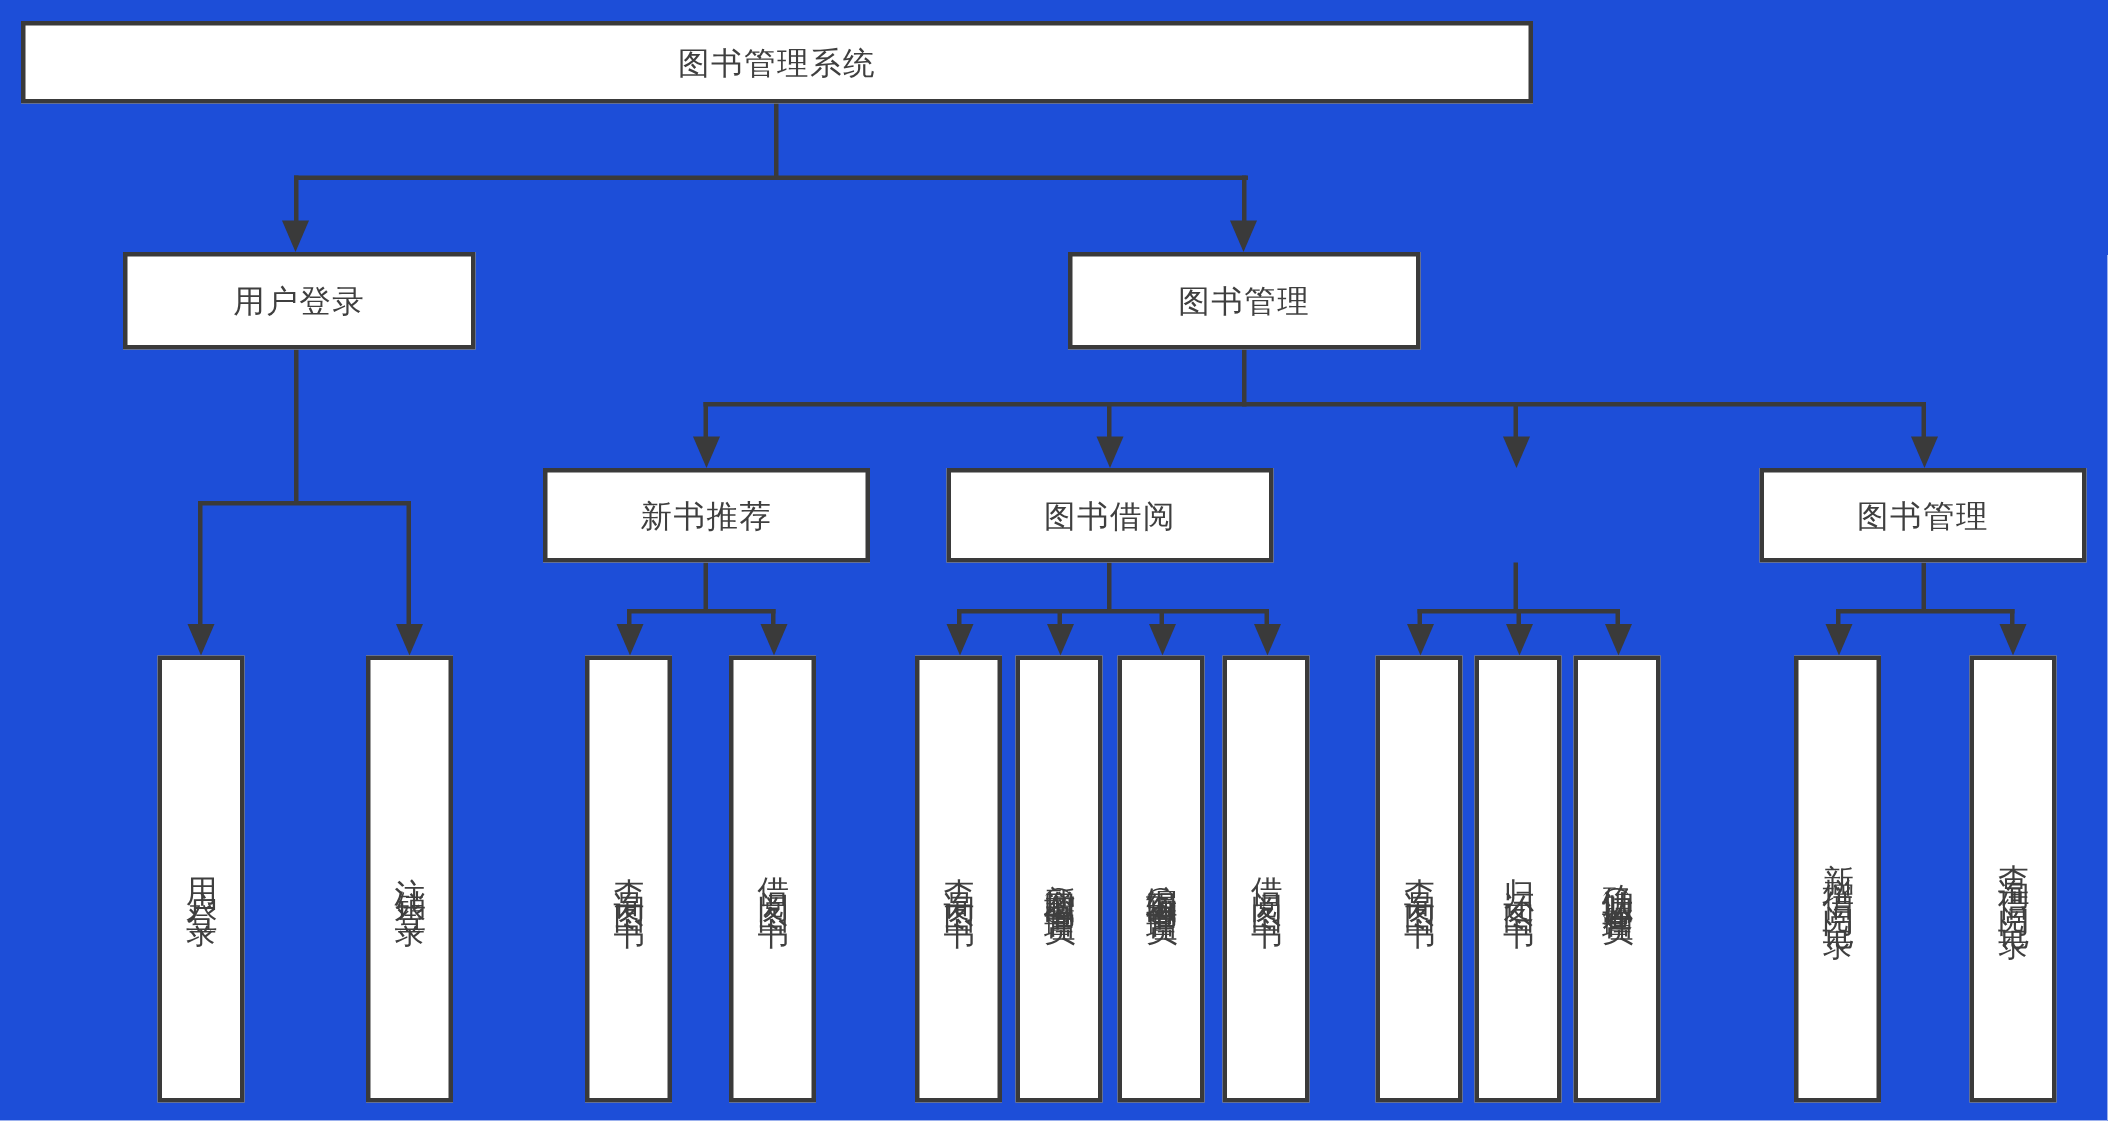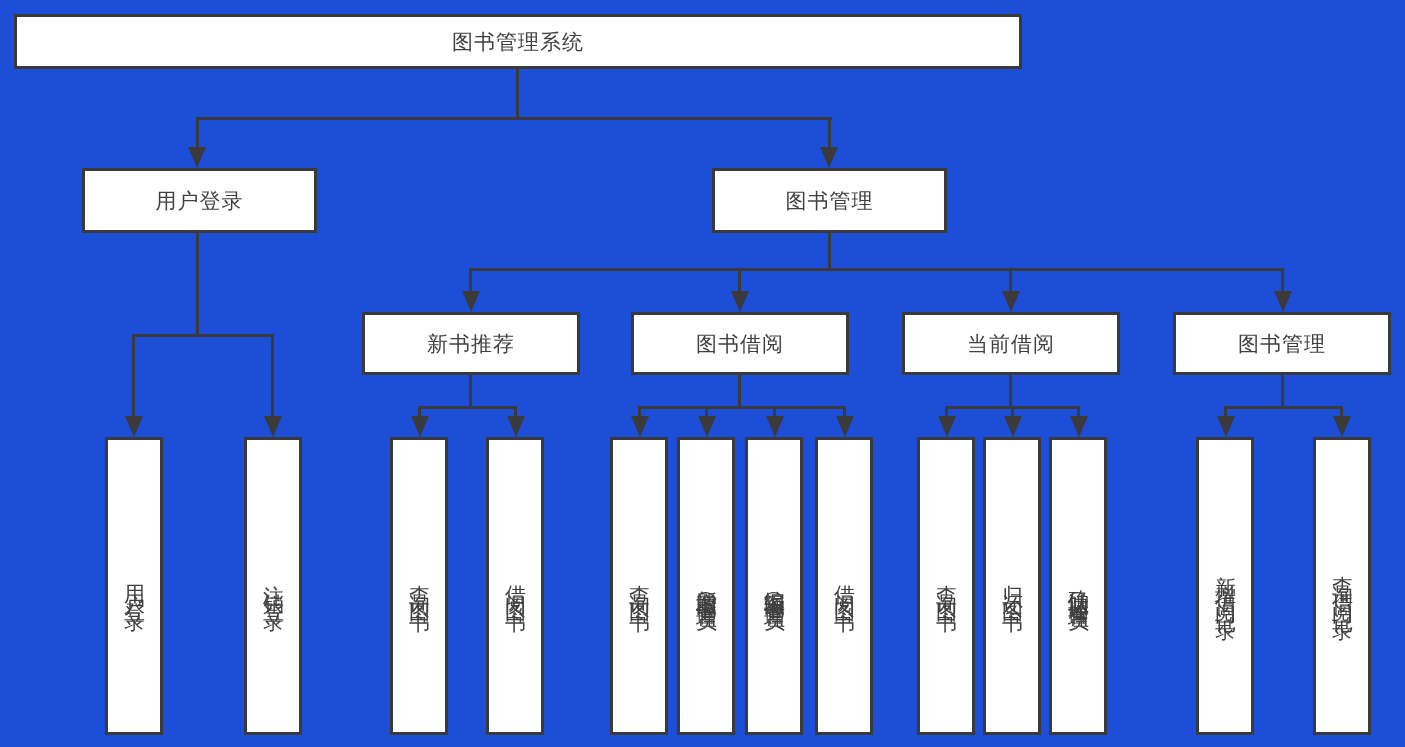--- a/index.html
+++ b/index.html
@@ -141,23 +141,20 @@
   <div class="hbox" style="left:712px; top:168px; width:235px; height:65px;">
     <span>图书管理</span>
   </div>
 
   <div class="hbox" style="left:362px; top:312px; width:218px; height:63px;">
     <span>新书推荐</span>
   </div>
   <div class="hbox" style="left:631px; top:312px; width:218px; height:63px;">
     <span>图书借阅</span>
   </div>
-  <div class="hbox" style="left:902px; top:312px; width:218px; height:63px;">
-    <span>当前借阅</span>
-  </div>
   <div class="hbox" style="left:1173px; top:312px; width:218px; height:63px;">
     <span>图书管理</span>
   </div>
 
   <div class="vbox" style="left:105px;">
     <span class="vtext">用户登录</span>
   </div>
   <div class="vbox" style="left:244px;">
     <span class="vtext">注销登录</span>
   </div>

